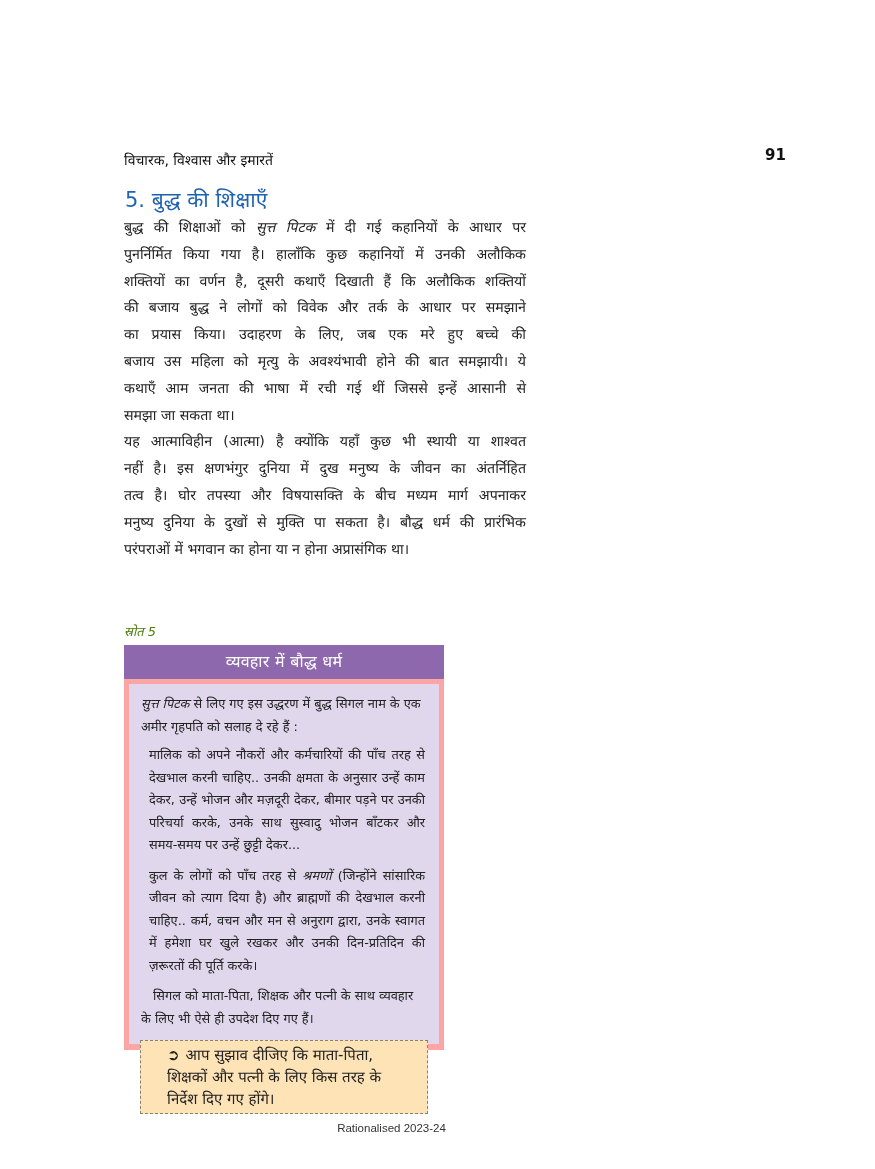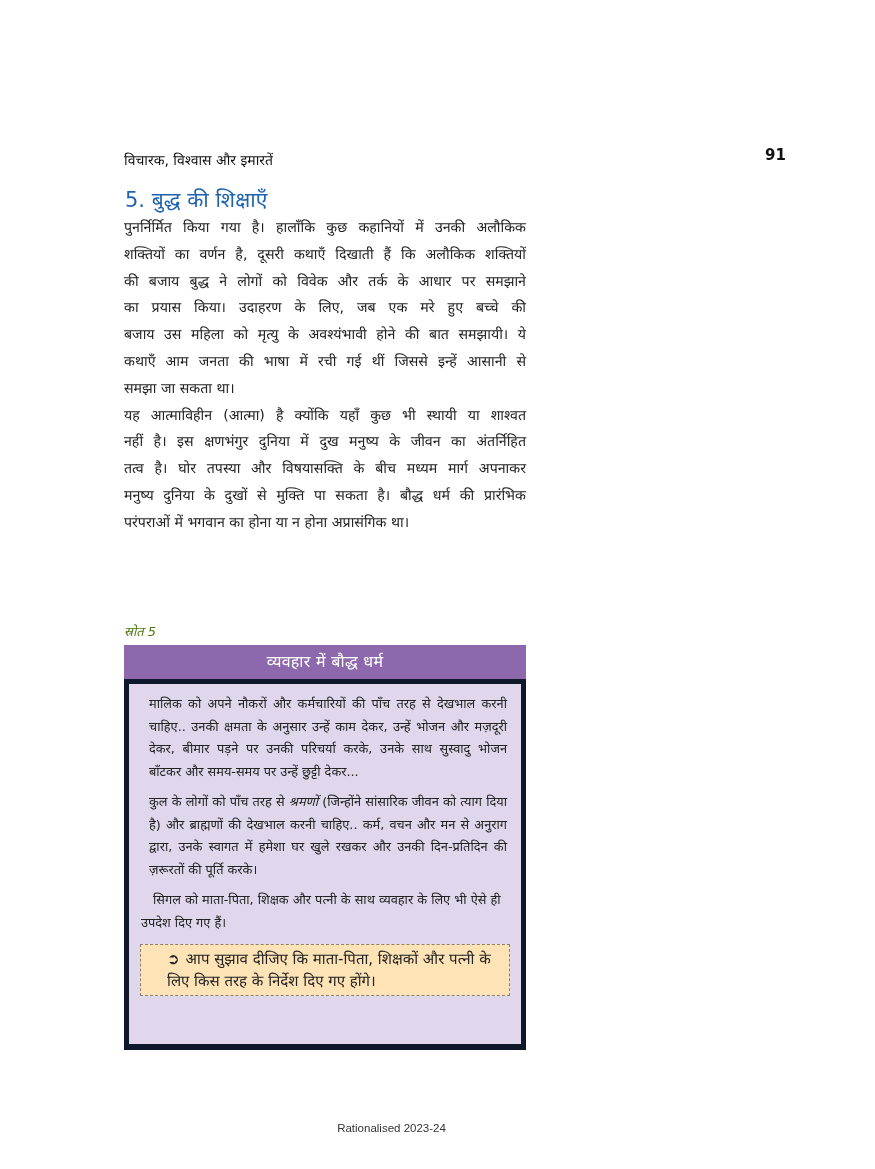--- a/index.html
+++ b/index.html
@@ -74,23 +74,23 @@
       left: 124px;
       top: 622px;
       font-size: 13px;
       font-style: italic;
       color: #4d7c0f;
     }
     .source-box {
       position: absolute;
       left: 124px;
       top: 645px;
-      width: 402px;
+      width: 320px;
       height: 405px;
-      background: #0f172a;
+      background: #fca5a5;
       box-sizing: border-box;
     }
     .source-box-header {
       height: 34px;
       background: #8e68ad;
       color: #ffffff;
       text-align: center;
       font-size: 16px;
       line-height: 34px;
       letter-spacing: 0.3px;
@@ -163,20 +163,21 @@
 <div class="running-head">विचारक, विश्वास और इमारतें</div>
 <div class="page-number">91</div>
 
 <h2 class="section-title">
   <span class="num">5.</span>
   <span>बुद्ध की शिक्षाएँ</span>
 </h2>
 
 <div class="body-text">
   <p>
+    <span class="line"><span>बुद्ध की शिक्षाओं को </span><em>सुत्त पिटक</em><span> में दी गई कहानियों के आधार पर</span></span>
     <span class="line">पुनर्निर्मित किया गया है। हालाँकि कुछ कहानियों में उनकी अलौकिक</span>
     <span class="line">शक्तियों का वर्णन है, दूसरी कथाएँ दिखाती हैं कि अलौकिक शक्तियों</span>
     <span class="line">की बजाय बुद्ध ने लोगों को विवेक और तर्क के आधार पर समझाने</span>
     <span class="line">का प्रयास किया। उदाहरण के लिए, जब एक मरे हुए बच्चे की</span>
     <span class="line">बजाय उस महिला को मृत्यु के अवश्यंभावी होने की बात समझायी। ये</span>
     <span class="line">कथाएँ आम जनता की भाषा में रची गई थीं जिससे इन्हें आसानी से</span>
     <span class="line last">समझा जा सकता था।</span>
   </p>
   <p>
     <span class="line">यह आत्माविहीन (आत्मा) है क्योंकि यहाँ कुछ भी स्थायी या शाश्वत</span>
@@ -185,20 +186,21 @@
     <span class="line">मनुष्य दुनिया के दुखों से मुक्ति पा सकता है। बौद्ध धर्म की प्रारंभिक</span>
     <span class="line last">परंपराओं में भगवान का होना या न होना अप्रासंगिक था।</span>
   </p>
 </div>
 
 <div class="source-label">स्रोत 5</div>
 
 <div class="source-box">
   <div class="source-box-header">व्यवहार में बौद्ध धर्म</div>
   <div class="source-box-inner">
+    <p class="intro"><em>सुत्त पिटक</em><span> से लिए गए इस उद्धरण में बुद्ध सिगल नाम के एक अमीर गृहपति को सलाह दे रहे हैं :</span></p>
     <p class="quote">मालिक को अपने नौकरों और कर्मचारियों की पाँच तरह से देखभाल करनी चाहिए.. उनकी क्षमता के अनुसार उन्हें काम देकर, उन्हें भोजन और मज़दूरी देकर, बीमार पड़ने पर उनकी परिचर्या करके, उनके साथ सुस्वादु भोजन बाँटकर और समय-समय पर उन्हें छुट्टी देकर...</p>
     <p class="quote"><span>कुल के लोगों को पाँच तरह से </span><em>श्रमणों</em><span> (जिन्होंने सांसारिक जीवन को त्याग दिया है) और ब्राह्मणों की देखभाल करनी चाहिए.. कर्म, वचन और मन से अनुराग द्वारा, उनके स्वागत में हमेशा घर खुले रखकर और उनकी दिन-प्रतिदिन की ज़रूरतों की पूर्ति करके।</span></p>
     <p class="closing">सिगल को माता-पिता, शिक्षक और पत्नी के साथ व्यवहार के लिए भी ऐसे ही उपदेश दिए गए हैं।</p>
     <div class="activity-box">
       <span class="arrow">➲</span><span>आप सुझाव दीजिए कि माता-पिता, शिक्षकों और पत्नी के लिए किस तरह के निर्देश दिए गए होंगे।</span>
     </div>
   </div>
 </div>
 
 <div class="footer">Rationalised 2023-24</div>

